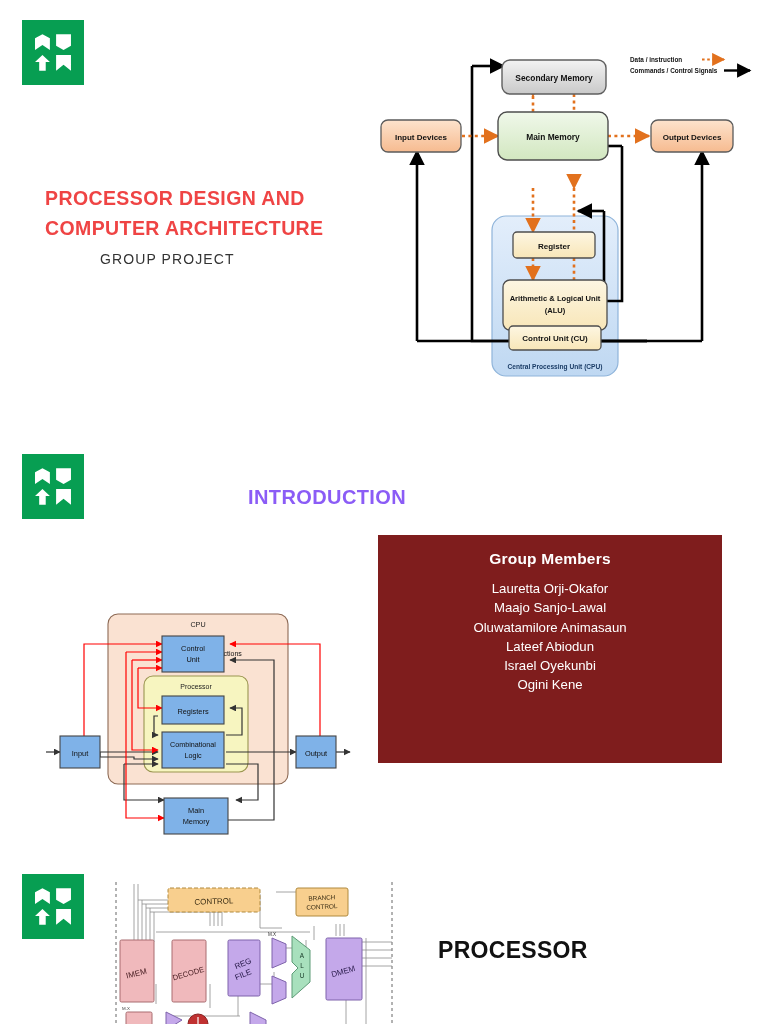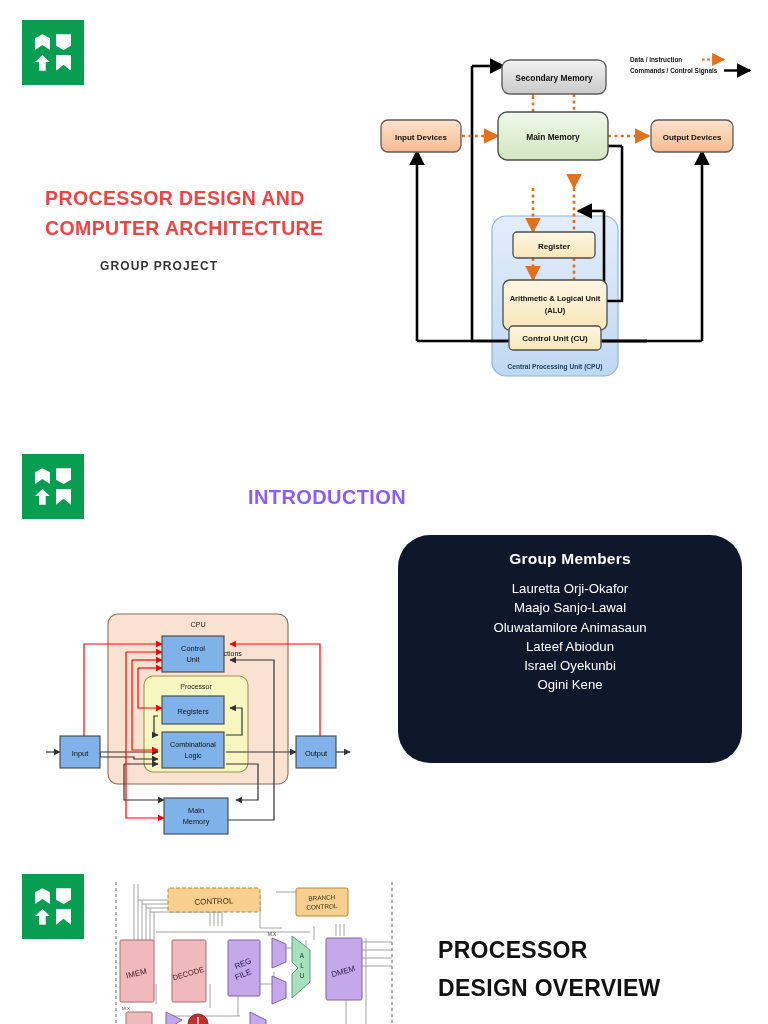--- a/index.html
+++ b/index.html
@@ -35,41 +35,39 @@
           clip-path: polygon(0% 0%, 100% 0%, 100% 100%, 50% 62%, 0% 100%); }
 
   
   #logo-1 { left: 22px; top: 20px; width: 62px; height: 65px; }
   .title-block { position: absolute; left: 45px; top: 183px; width: 330px; }
   .deck-title {
     color: #ef4444; font-size: 19.5px; font-weight: bold;
     letter-spacing: 0.4px; line-height: 1.55; text-transform: uppercase;
   }
   .deck-subtitle {
-    margin-top: 16px; margin-left: 55px;
-    color: #333333; font-size: 12px; letter-spacing: 1.1px;
+    margin-top: 8px; margin-left: 55px;
+    color: #333333; font-size: 14px; letter-spacing: 1.1px;
     text-transform: uppercase;
-    font-weight: bold;
   }
 
   
   #arch { position: absolute; left: 372px; top: 36px; width: 390px; height: 352px; }
   #arch svg { display: block; }
 
   
   #logo-2 { left: 22px; top: 22px; width: 62px; height: 65px; }
   .section-head {
     position: absolute; left: 248px; top: 54px;
     font-size: 20px; font-weight: bold; color: #8b5cf6; letter-spacing: 0.4px;
   }
   .members-card {
-    position: absolute; left: 398px; top: 103px; width: 344px; height: 228px;
-    background: #0f172a; color: #ffffff; text-align: center;
+    position: absolute; left: 378px; top: 103px; width: 344px; height: 228px;
+    background: #7f1d1d; color: #ffffff; text-align: center;
     padding-top: 15px;
-    border-radius: 32px;
   }
   .members-title { font-size: 15.5px; font-weight: bold; letter-spacing: 0.2px; }
   .members-list { margin-top: 11px; }
   .member { font-size: 13.2px; line-height: 19.3px; font-weight: normal; }
   #cpu2 { position: absolute; left: 46px; top: 172px; width: 310px; height: 236px; }
 
   
   #logo-3 { left: 22px; top: 10px; width: 62px; height: 65px; }
   #sketch { position: absolute; left: 110px; top: 16px; width: 288px; height: 150px; }
   .big-head {
@@ -369,17 +367,16 @@
         <rect x="16" y="132" width="26" height="18" rx="1.5" fill="#f0b9bc" stroke="#a96c70" stroke-width="1"></rect>
         <path d="M56,132 L72,140 L56,150 Z" fill="#c4a8ea" stroke="#7e63ab" stroke-width="1"></path>
         <circle cx="88" cy="144" r="10" fill="#c03131" stroke="#8a2121" stroke-width="1"></circle>
         <path d="M88,137 L88,147" stroke="#fff" stroke-width="1.2"></path>
         <path d="M140,132 L156,140 L156,150 L140,150 Z" fill="#c4a8ea" stroke="#7e63ab" stroke-width="1"></path>
       </svg>
     </div>
 
     <div class="big-head">
       <div>PROCESSOR</div>
-      <div>DESIGN OVERVIEW</div>
     </div>
   </section>
 
 </div>
 
 </body></html>

